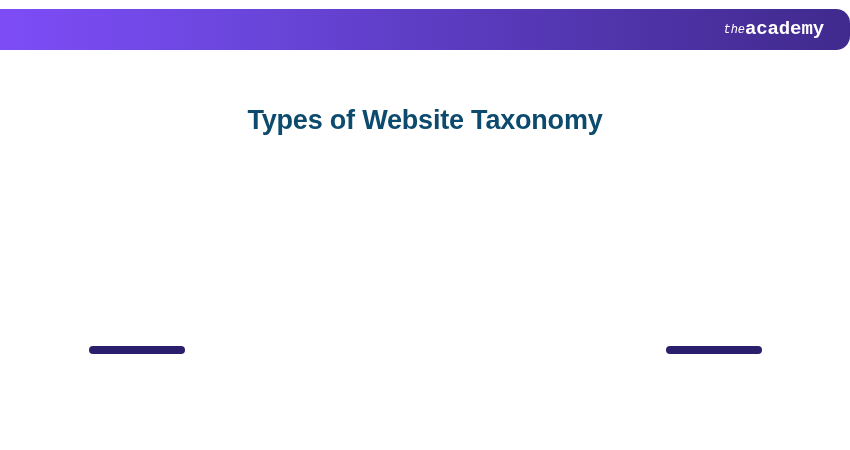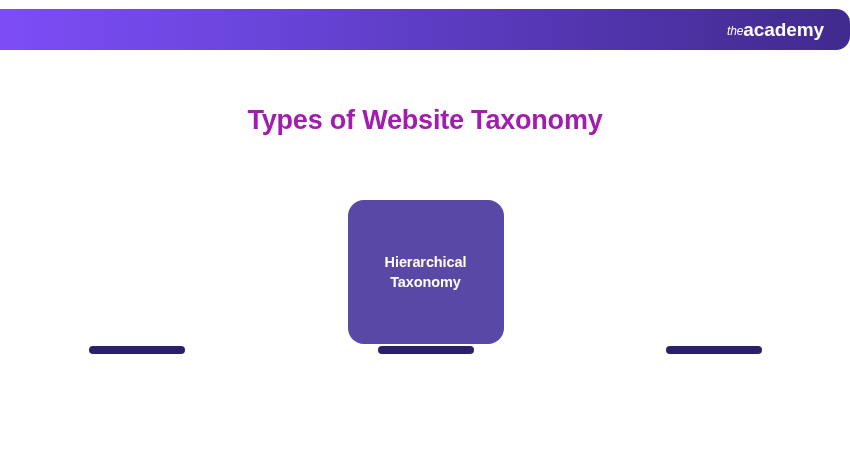--- a/index.html
+++ b/index.html
@@ -25,21 +25,21 @@
     background: linear-gradient(90deg, #7d4cf6 0%, #6b46dd 28%, #5638b6 62%, #402a8d 100%);
     border-radius: 0 14px 14px 0;
     display: flex;
     align-items: center;
     justify-content: flex-end;
     box-sizing: border-box;
     padding-right: 26px;
   }
   .brand-logo {
     color: #ffffff;
-    font-family: Liberation Sans, sans-serif;
+    font-family: Liberation Mono, monospace;
     font-size: 19px;
     letter-spacing: -0.1px;
     white-space: nowrap;
     line-height: 1;
     display: inline-flex;
     align-items: baseline;
   }
   .brand-the {
     font-style: italic;
     font-size: 12px;
@@ -53,21 +53,21 @@
     font-weight: 700;
   }
 
   
   .page-title {
     position: absolute;
     left: 0;
     top: 105px;
     width: 850px;
     text-align: center;
-    color: #a21caf;
+    color: #0c4a6e;
     font-size: 27px;
     font-weight: 700;
     letter-spacing: -0.2px;
   }
 
   
   .cards-row {
     position: absolute;
     left: 59px;
     top: 200px;
@@ -126,25 +126,19 @@
 </div>
 
 <div class="page-title">Types of Website Taxonomy</div>
 
 <div class="cards-row">
 
   <div class="card-wrap">
     <div class="card-base"></div>
   </div>
 
-  <div class="card-wrap">
-    <div class="card-base"></div>
-    <div class="card">
-      <span class="card-label">Hierarchical Taxonomy</span>
-    </div>
-  </div>
 
   <div class="card-wrap">
     <div class="card-base"></div>
   </div>
 
 
 </div>
 
 </body></html>

